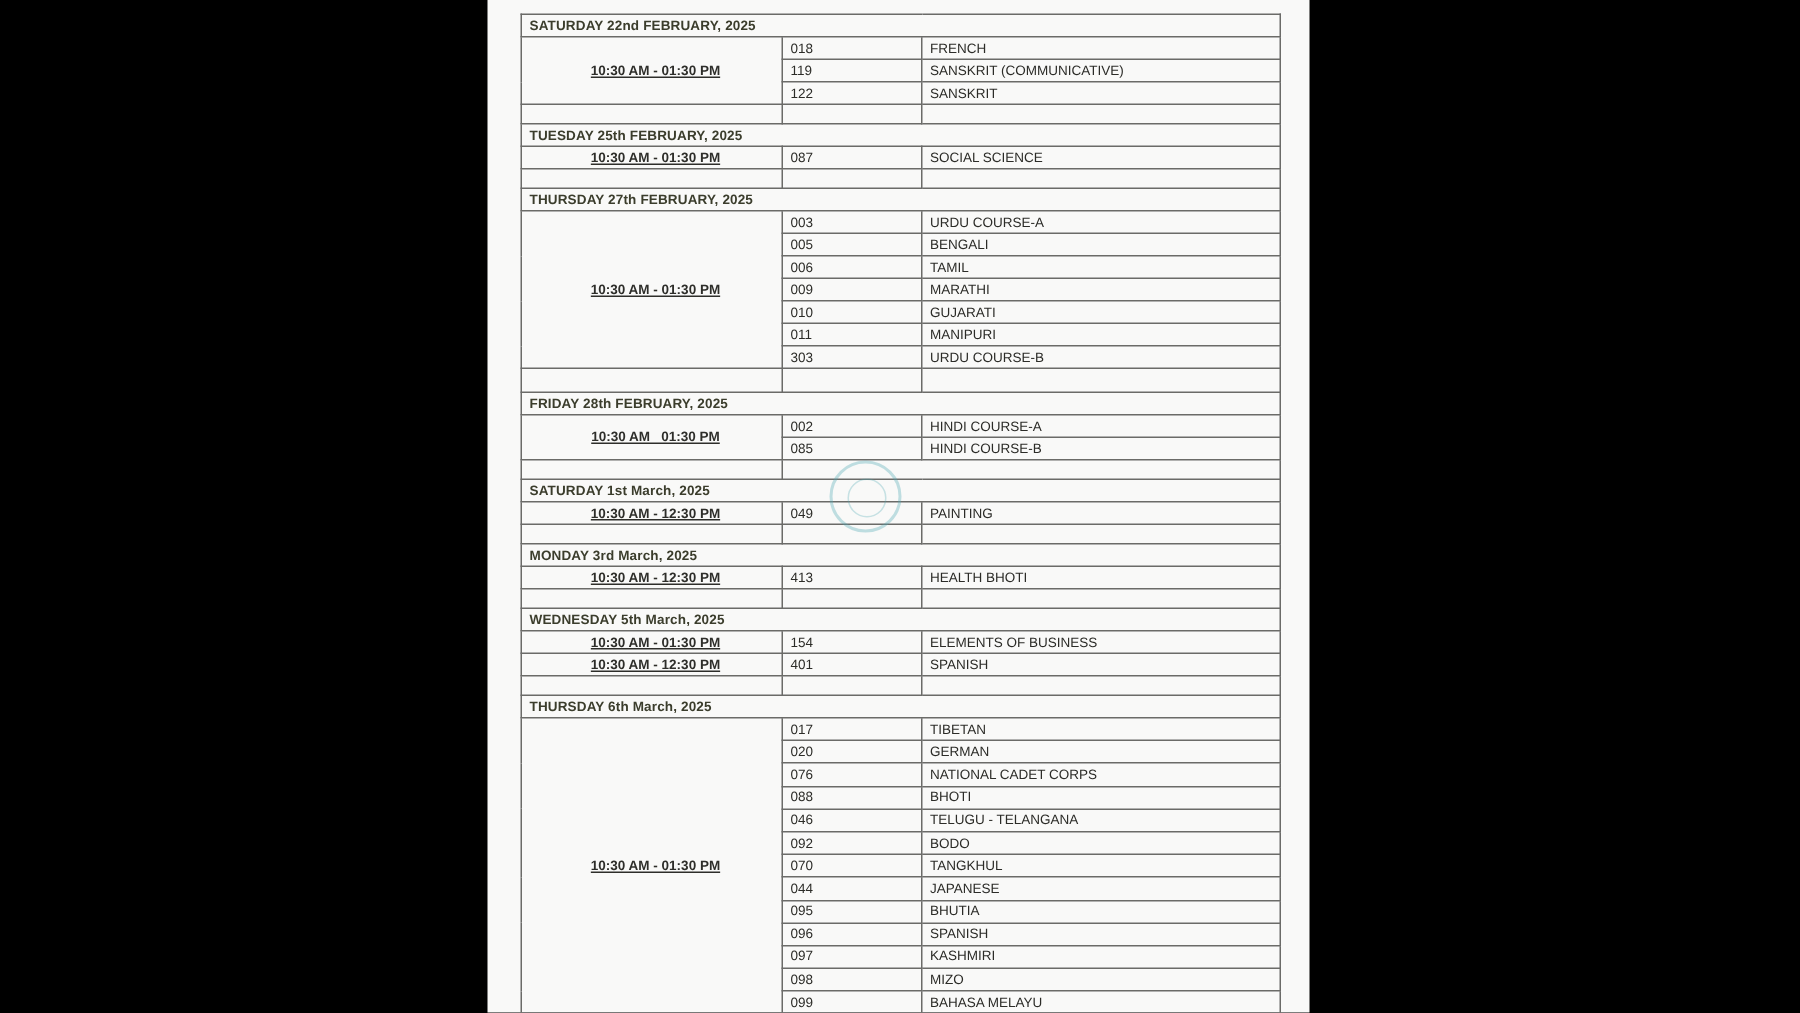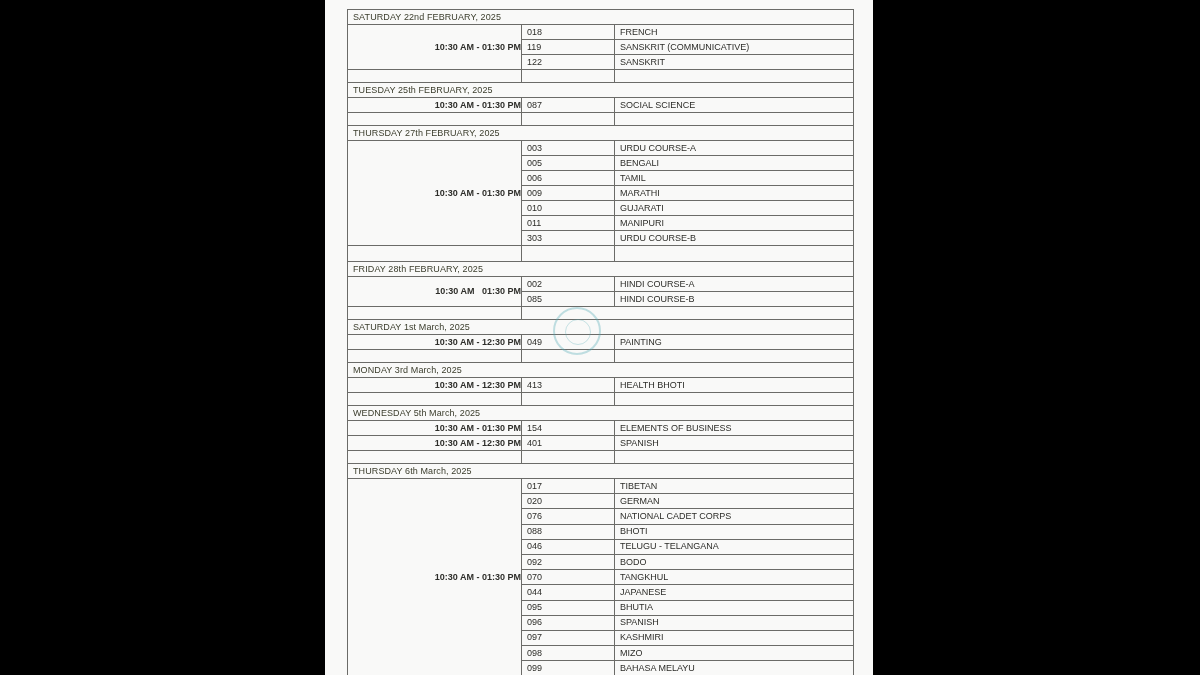--- a/index.html
+++ b/index.html
@@ -34,31 +34,32 @@
       border: 1px solid #6b6b68;
       padding: 0 0 0 5px;
       line-height: 13px;
       white-space: nowrap;
       overflow: hidden;
     }
     col.c-time { width: 174px; }
     col.c-code { width: 93px; }
     col.c-subj { width: 239px; }
     td.day-header {
-      font-weight: normal;
+      font-weight: bold;
       color: #3b3d2c;
       height: 14px;
       padding-left: 4px;
       letter-spacing: 0.1px;
     }
     td.time {
-      text-align: right;
+      text-align: center;
       font-weight: bold;
       padding-left: 0;
       color: #2e2e2a;
+      text-decoration: underline;
     }
     td.code {
       text-align: left;
       padding-left: 0;
     }
     td.subj {
       padding-left: 5px;
     }
     tr.row td { height: 14px; }
     tr.blank td { height: 12px; }

